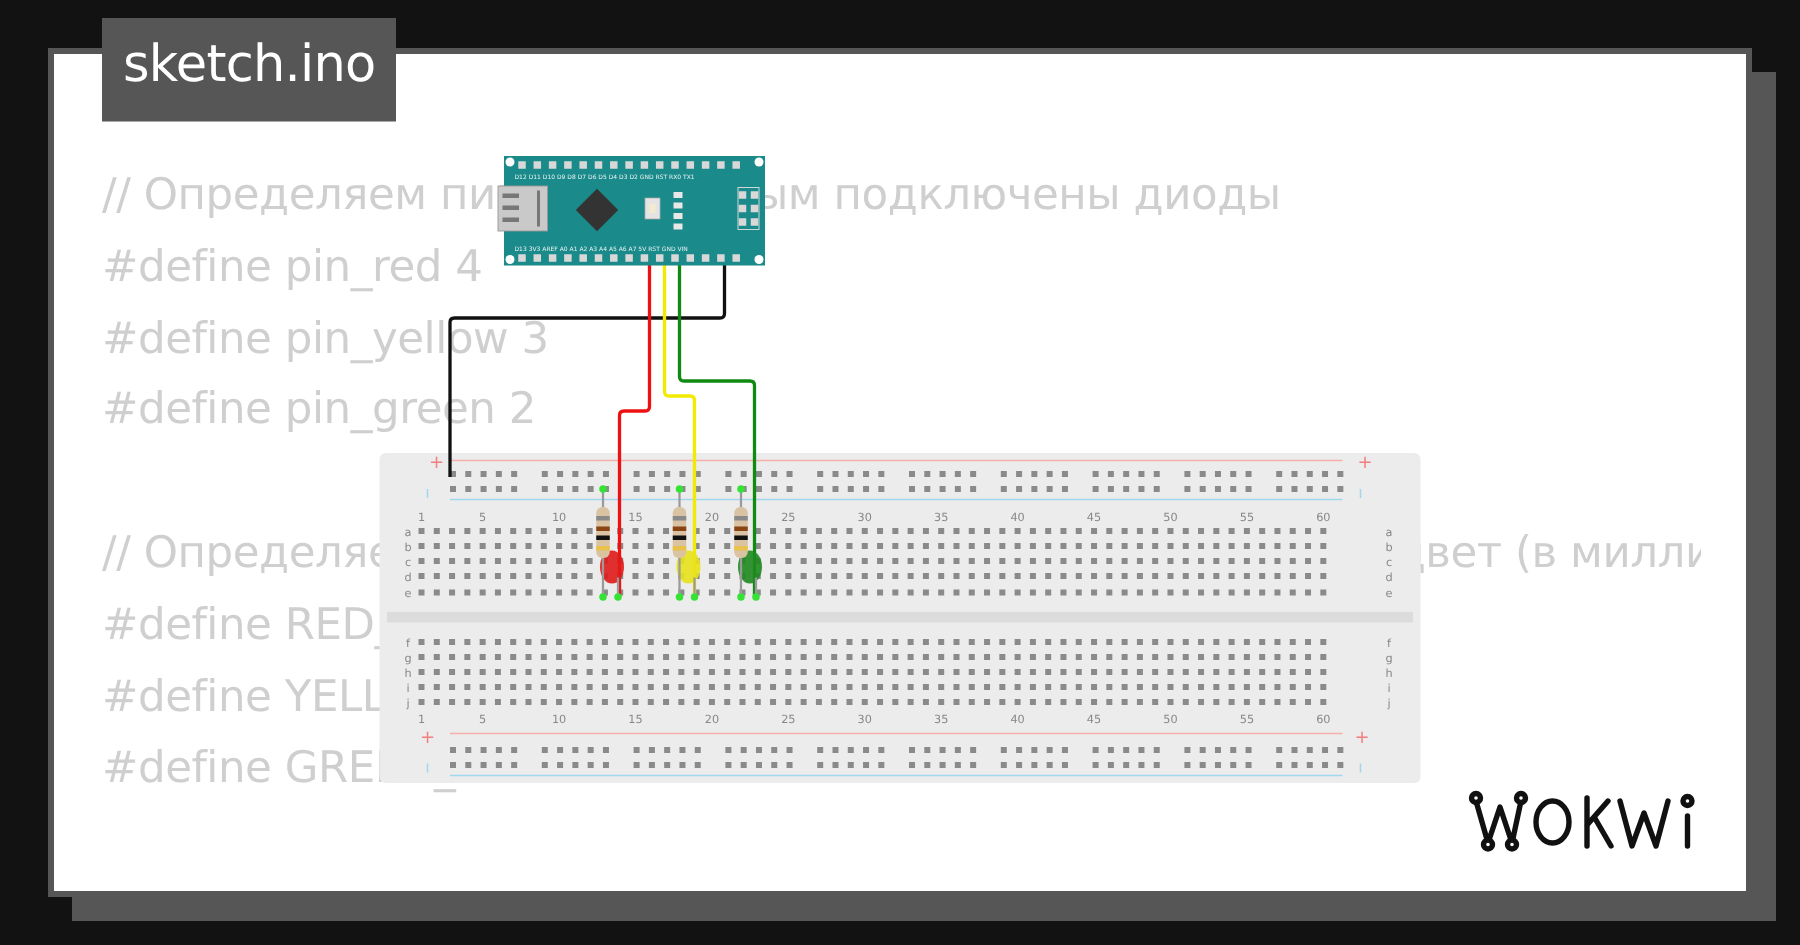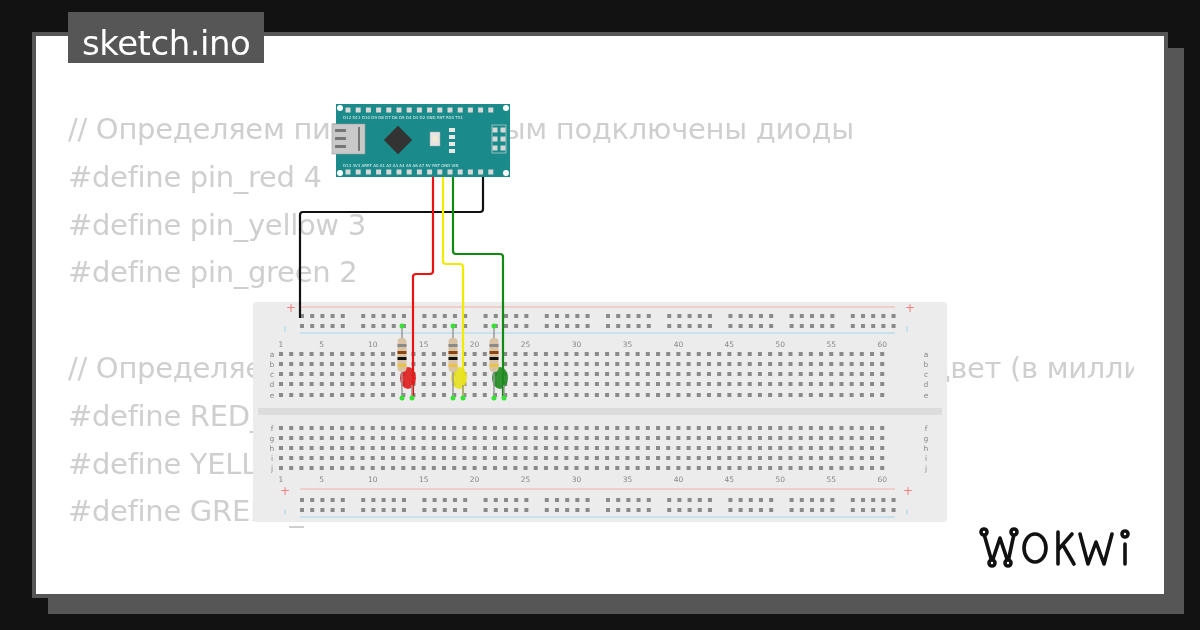--- a/index.html
+++ b/index.html
@@ -1,21 +1,21 @@
 <!DOCTYPE html>
 <html><head>
 <meta charset="utf-8">
 <style>
   html, body { margin:0; padding:0; }
   body { width:1200px; height:630px; background:#121212; position:relative; overflow:hidden; font-family:"DejaVu Sans", sans-serif; }
   .shadow { position:absolute; left:48px; top:48px; width:1136px; height:566px; background:#565656; }
   .panel { position:absolute; left:32px; top:32px; width:1128px; height:558px; background:#ffffff; border:4px solid #565656; overflow:hidden; }
   .code { position:absolute; left:32px; top:70px; margin:0; font-family:"DejaVu Sans", sans-serif; font-size:29px; line-height:47.8px; color:#cfcfcf; white-space:pre; letter-spacing:-0.3px; width:1066px; overflow:hidden; }
   .code .ln { display:block; height:47.8px; }
-  .title-tab { position:absolute; left:68px; top:12px; height:51px; padding:0 14px; background:#565656; color:#ffffff; font-family:"DejaVu Sans", sans-serif; font-size:34px; line-height:63px; letter-spacing:-0.5px; }
+  .title-tab { position:absolute; left:68px; top:12px; height:69px; padding:0 14px; background:#565656; color:#ffffff; font-family:"DejaVu Sans", sans-serif; font-size:34px; line-height:63px; letter-spacing:-0.5px; }
   .logo { position:absolute; right:52px; bottom:56px; font-family:"DejaVu Sans", sans-serif; }
   svg.circuit { position:absolute; left:0; top:0; }
 </style>
 </head>
 <body>
 
 <div class="shadow"></div>
 
 <div class="panel">
   <pre class="code"><span class="ln">// Определяем пины, к которым подключены диоды</span><span class="ln">#define pin_red 4</span><span class="ln">#define pin_yellow 3</span><span class="ln">#define pin_green 2</span><span class="ln"></span><span class="ln">// Определяем время, в течение которого горит каждый цвет (в миллисекундах)</span><span class="ln">#define RED_TIME 5000</span><span class="ln">#define YELLOW_TIME 2000</span><span class="ln">#define GREEN_TIME 5000</span><span class="ln"></span><span class="ln">void setup() {</span></pre>

